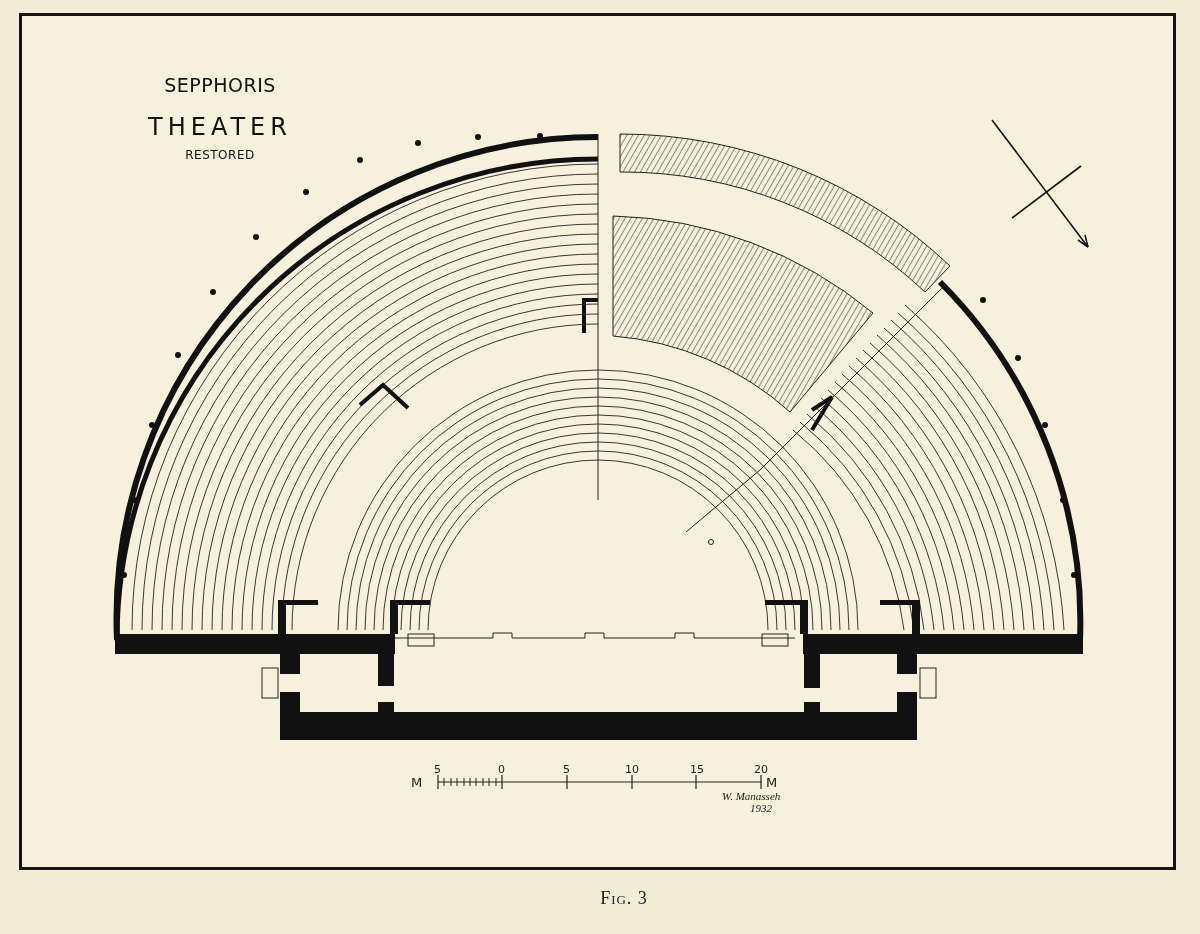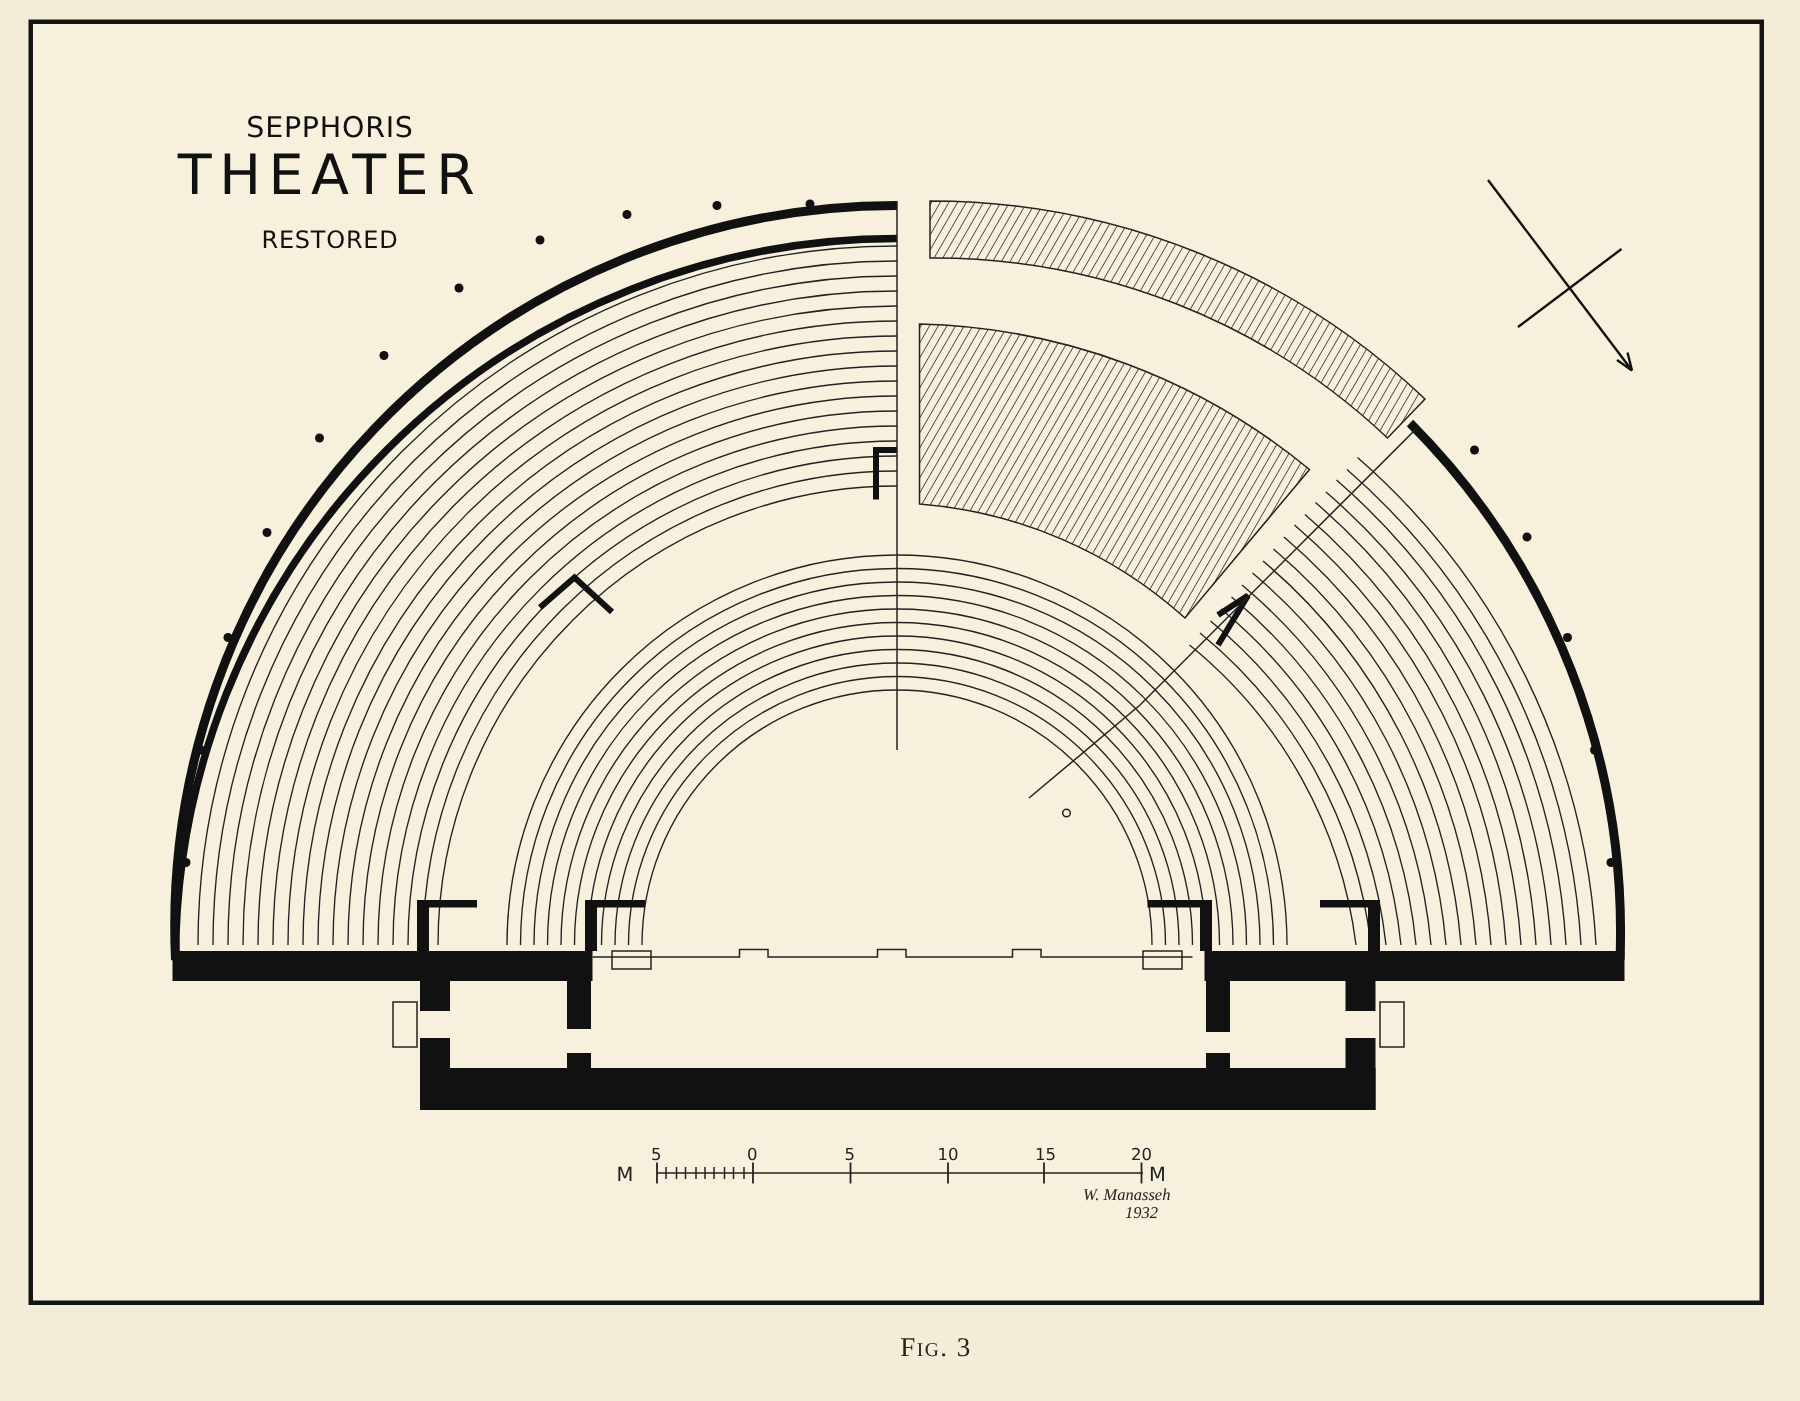--- a/index.html
+++ b/index.html
@@ -1,21 +1,21 @@
 <!DOCTYPE html>
 <html><head>
 <meta charset="utf-8">
 <style>
   html, body { margin: 0; padding: 0; }
   body { width: 1200px; height: 934px; background: #f3ecd6; position: relative; overflow: hidden; font-family: "DejaVu Sans", sans-serif; }
   .frame { position: absolute; left: 19px; top: 13px; width: 1157px; height: 857px; border: 3px solid #141414; background: #f6f0dc; box-sizing: border-box; }
   .title { position: absolute; left: 100px; top: 74px; width: 240px; text-align: center; color: #111; font-family: "DejaVu Sans", sans-serif; font-weight: normal; }
   .t1 { font-size: 19px; letter-spacing: 0.5px; }
-  .t2 { font-size: 37px; letter-spacing: 5px; margin-top: 2px; line-height: 38px; }
-  .t3 { font-size: 16px; letter-spacing: 0.5px; margin-top: 14px; }
+  .t2 { font-size: 24px; letter-spacing: 5px; margin-top: 12px; line-height: 38px; }
+  .t3 { font-size: 12px; letter-spacing: 0.5px; margin-top: 2px; }
   svg.plan { position: absolute; left: 0; top: 0; }
   .caption { position: absolute; left: 0; width: 1200px; top: 888px; text-align: center; font-family: "Liberation Serif", serif; font-size: 18px; color: #222; font-variant: small-caps; letter-spacing: 1px; padding-left: 24px; }
   .scale-label { font-family: "DejaVu Sans", sans-serif; font-size: 11px; fill: #222; }
   .scale-m { font-family: "DejaVu Sans", sans-serif; font-size: 13px; fill: #222; }
   .sig { font-family: "Liberation Serif", serif; font-style: italic; font-size: 11px; fill: #222; }
 </style>
 </head>
 <body>
 
 <div class="frame"></div>

